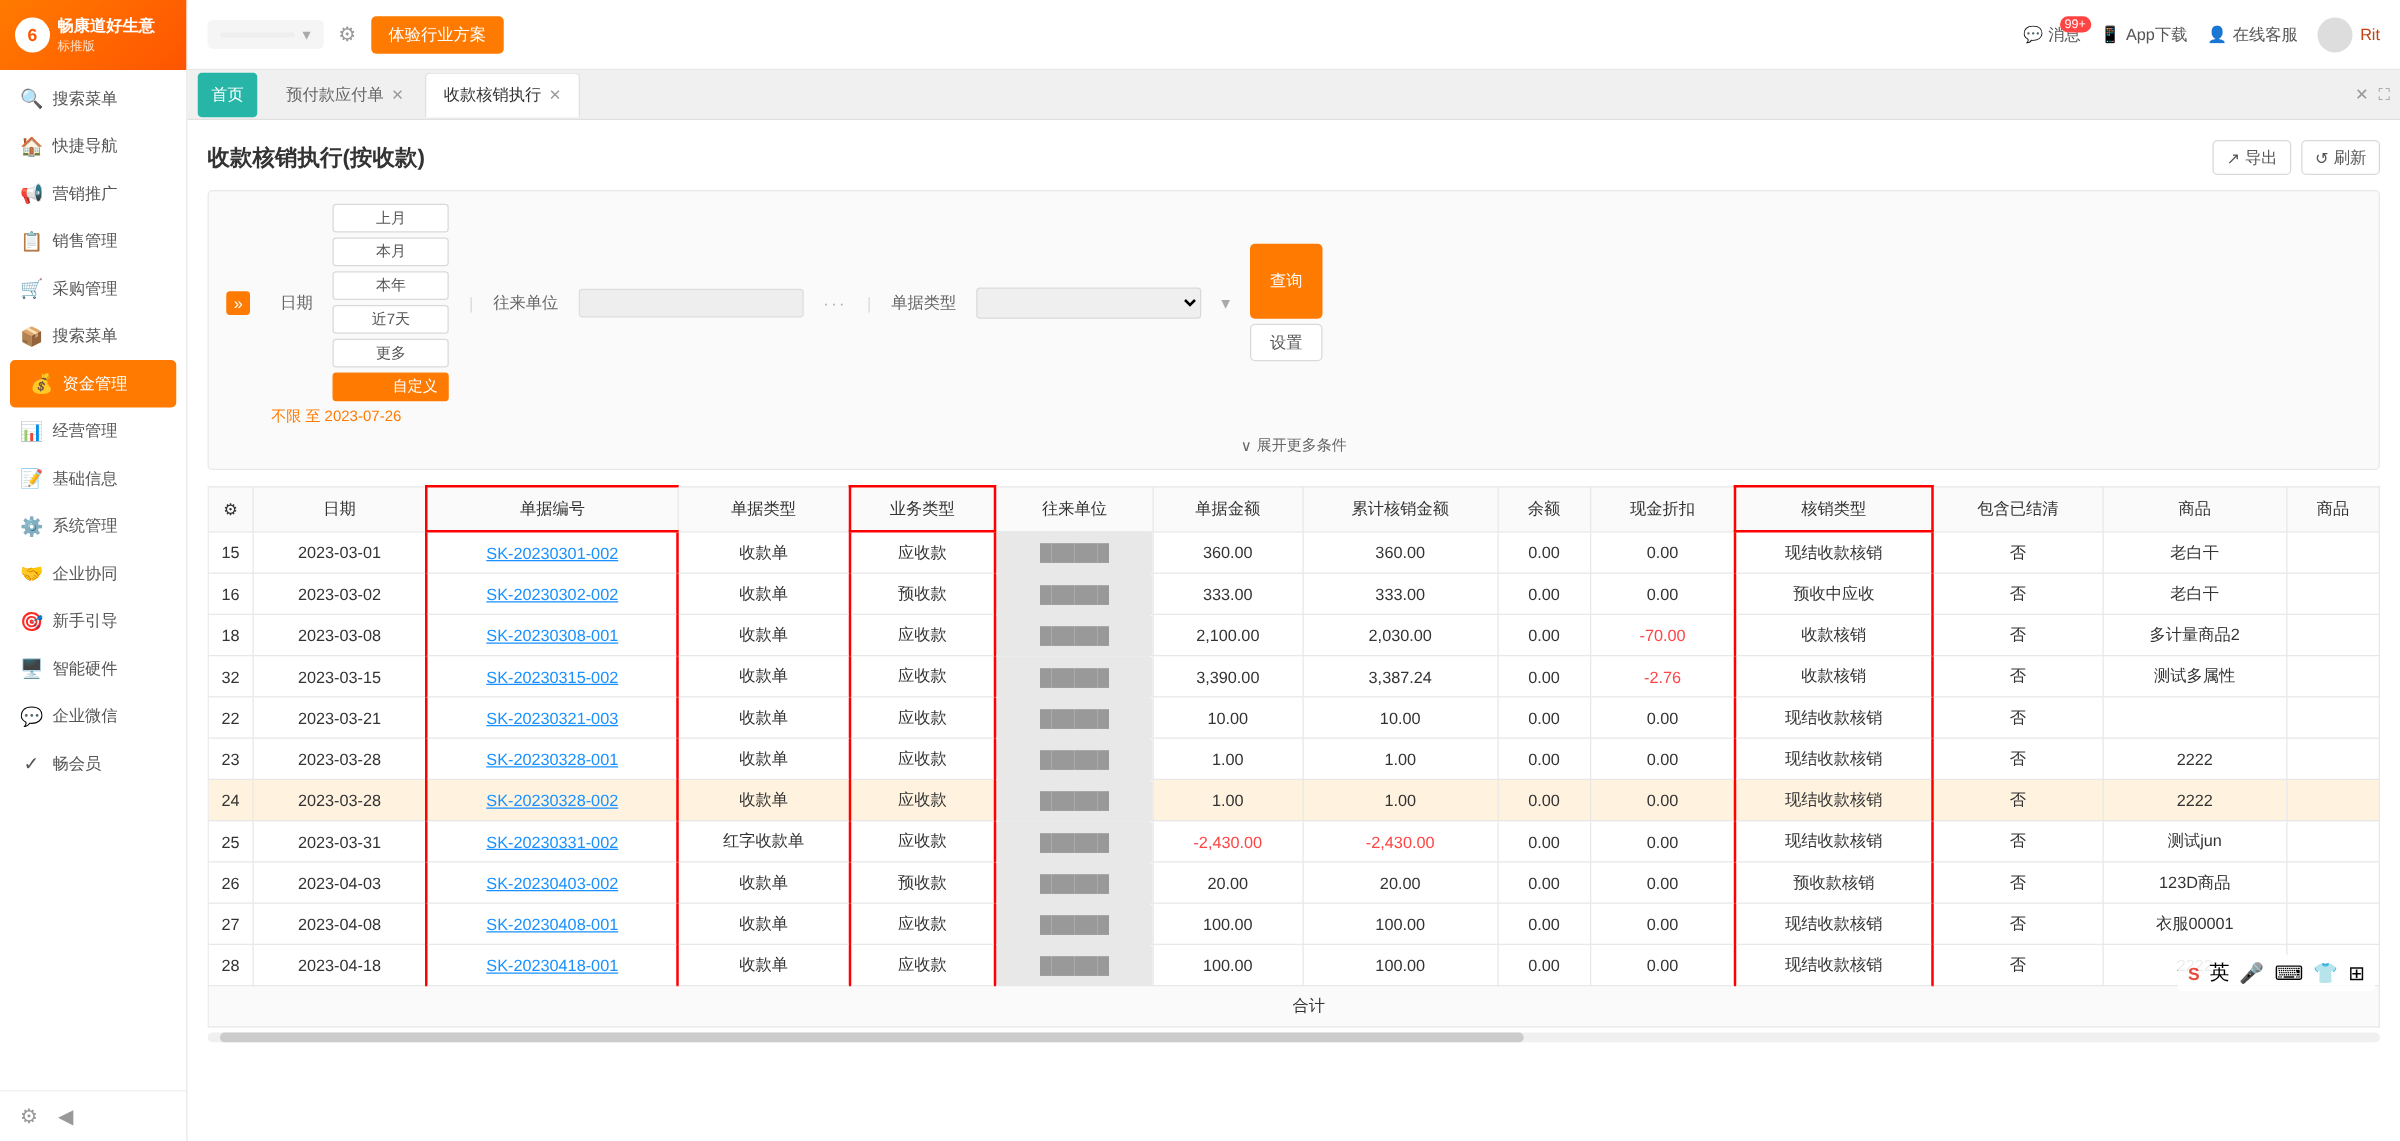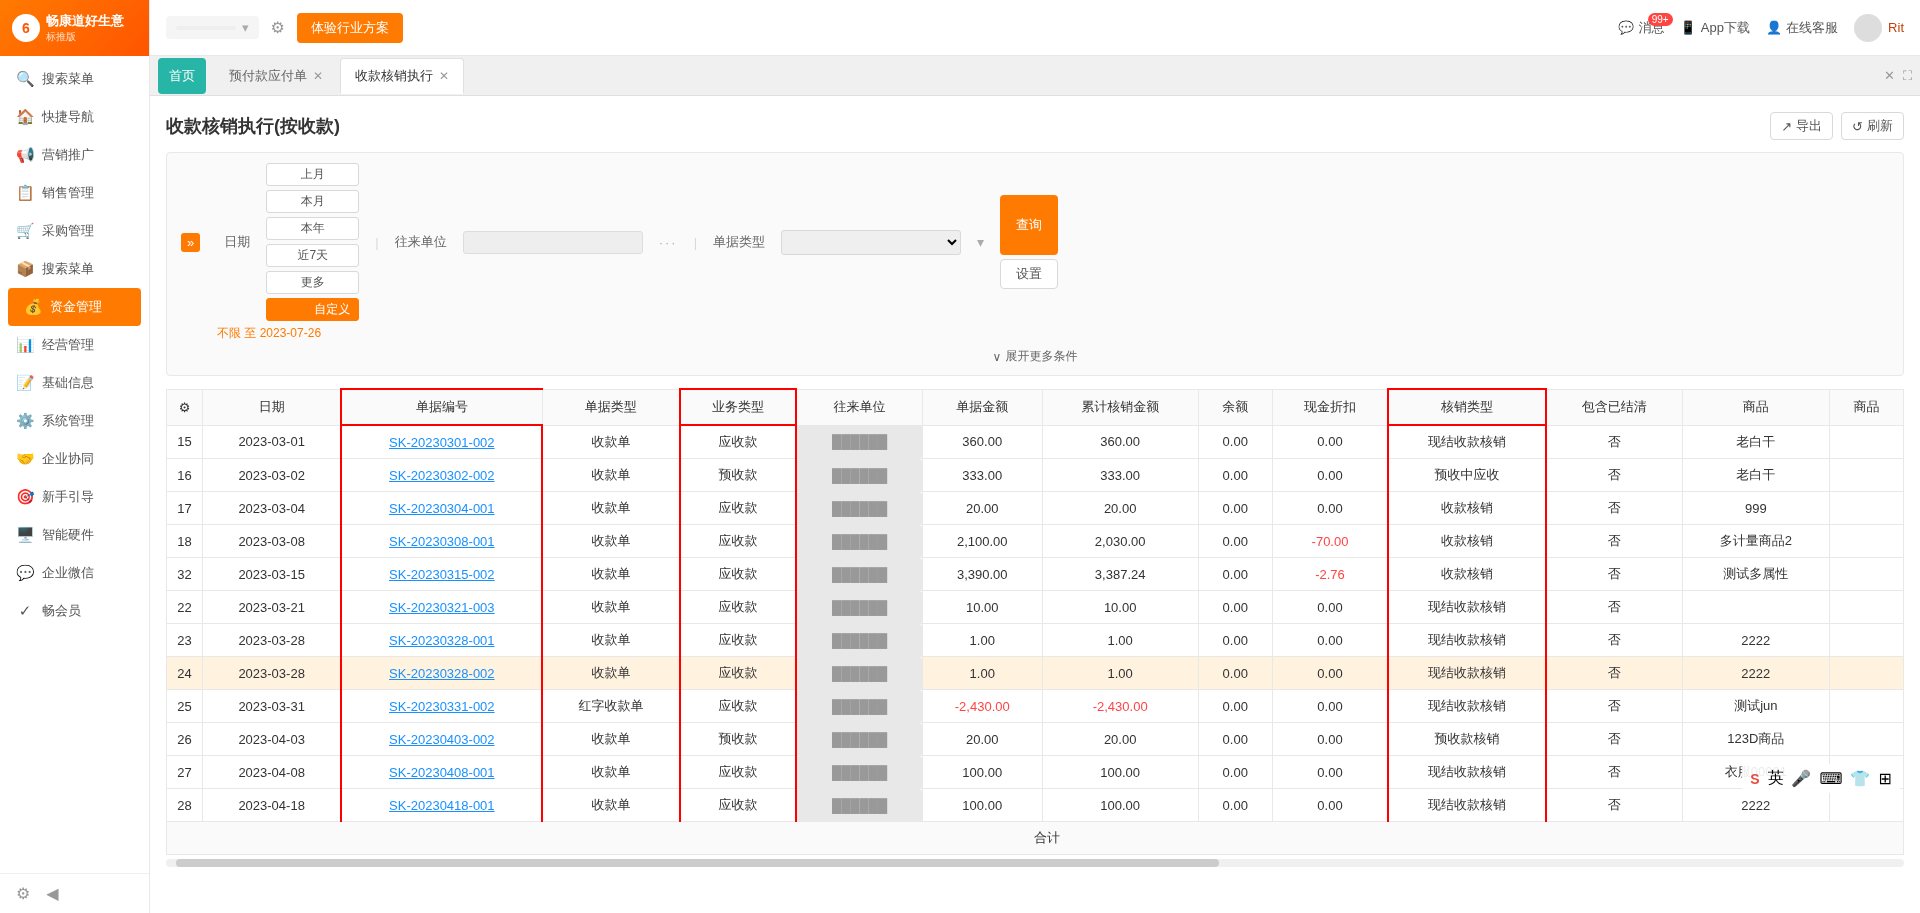--- a/index.html
+++ b/index.html
@@ -430,36 +430,20 @@
       <td>333.00</td>
       <td>333.00</td>
       <td>0.00</td>
       <td>0.00</td>
       <td style="border-left:2px solid red;border-right:2px solid red;">预收中应收</td>
       <td>否</td>
       <td>老白干</td>
       <td style="min-width:40px;"></td>
     </tr>
               <tr>
-      <td>17</td>
-      <td>2023-03-04</td>
-      <td style="border-left:2px solid red;border-right:2px solid red;"><a class="link-cell">SK-20230304-001</a></td>
-      <td>收款单</td>
-      <td style="border-left:2px solid red;border-right:2px solid red;">应收款</td>
-      <td style="background:#e8e8e8;color:#999;min-width:80px;border-radius:3px;">██████</td>
-      <td>20.00</td>
-      <td>20.00</td>
-      <td>0.00</td>
-      <td>0.00</td>
-      <td style="border-left:2px solid red;border-right:2px solid red;">收款核销</td>
-      <td>否</td>
-      <td>999</td>
-      <td style="min-width:40px;"></td>
-    </tr>
-              <tr>
       <td>18</td>
       <td>2023-03-08</td>
       <td style="border-left:2px solid red;border-right:2px solid red;"><a class="link-cell">SK-20230308-001</a></td>
       <td>收款单</td>
       <td style="border-left:2px solid red;border-right:2px solid red;">应收款</td>
       <td style="background:#e8e8e8;color:#999;min-width:80px;border-radius:3px;">██████</td>
       <td>2,100.00</td>
       <td>2,030.00</td>
       <td>0.00</td>
       <td class="negative">-70.00</td>

